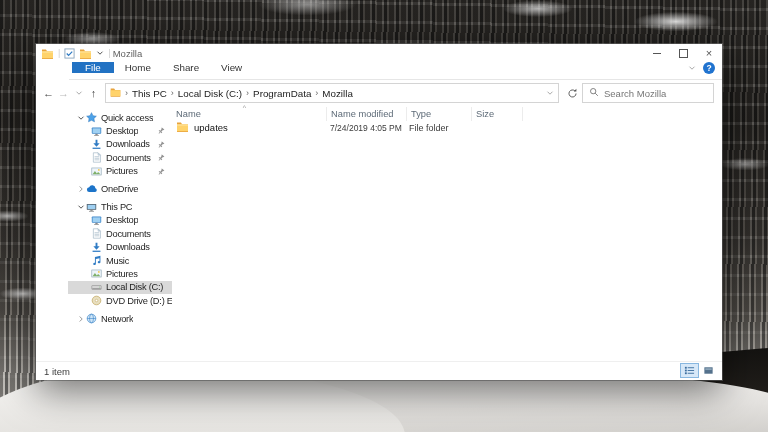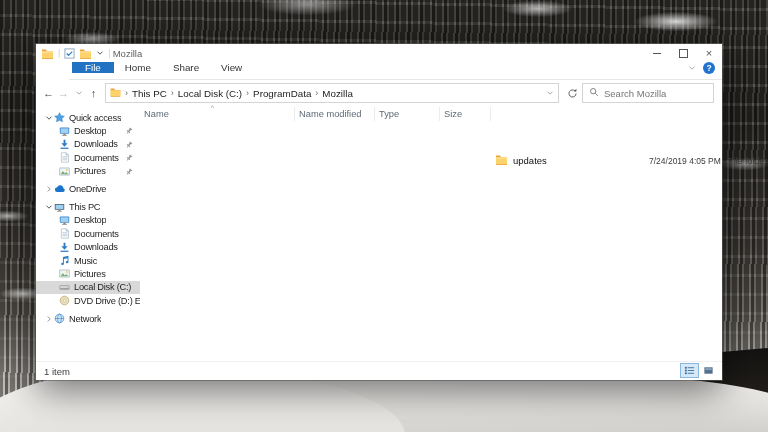--- a/index.html
+++ b/index.html
@@ -62,40 +62,40 @@
     padding:0 4px;margin:0 3px 0 4px;min-width:0;background:#fff;}
   .crumbs{display:flex;align-items:center;min-width:0;}
   .crumb-sep{color:#666;margin:0 4px;font-size:9px;}
   .crumb{color:#222;font-size:9.8px;white-space:nowrap;}
   .addr-chevron{margin-left:auto;display:flex;}
   .refresh-btn{width:20px;height:18px;display:flex;align-items:center;justify-content:center;}
   .searchbox{width:118px;height:18px;border:1px solid #d4d4d4;display:flex;align-items:center;
     gap:5px;padding:0 6px;background:#fff;}
   .search-ph{color:#767676;font-size:9.5px;white-space:nowrap;}
 
-  .main{flex:1;display:flex;min-height:0;}
+  .main{flex:1;display:flex;min-height:0;padding-left:32px;}
   .sidebar{width:104px;padding-top:5px;flex:0 0 auto;overflow:hidden;}
   .side-item{height:13.4px;display:flex;align-items:center;padding-left:9px;position:relative;}
   .side-item.child{padding-left:14px;}
   .side-item.gap{margin-top:4.5px;}
   .side-item.selected{background:#d9d9d9;}
   .chev{width:9px;display:flex;align-items:center;flex:0 0 auto;}
   .sicon{width:15px;display:flex;align-items:center;flex:0 0 auto;}
   .slabel{font-size:9.3px;letter-spacing:-.25px;color:#1f1f1f;white-space:nowrap;overflow:hidden;}
   .pin{position:absolute;right:7px;top:2px;}
 
-  .filearea{flex:1;display:flex;flex-direction:row;min-width:0;}
+  .filearea{flex:1;display:flex;flex-direction:column;min-width:0;}
   .colheaders{height:14px;display:flex;align-items:stretch;color:#5d6a77;font-size:9.3px;flex:0 0 auto;margin-top:1px;}
   .hc{position:relative;display:flex;align-items:center;padding-left:4px;border-right:1px solid #ececec;}
   .hc-name{width:150px;}
   .hc-date{width:75px;}
   .hc-type{width:60px;}
   .hc-size{width:46px;}
   .sort-caret{position:absolute;top:-3px;left:46%;color:#9a9a9a;font-size:7px;line-height:1;}
-  .filerows{flex:1;margin-top:48px;}
+  .filerows{flex:1;}
   .frow{height:13px;display:flex;align-items:center;}
   .fc{padding-left:4px;white-space:nowrap;overflow:hidden;}
   .fc-name{width:150px;display:flex;align-items:center;gap:5px;color:#111;font-size:9.5px;}
   .fc-date{width:75px;color:#3c3c3c;font-size:8.5px;}
   .fc-type{width:60px;color:#3c3c3c;font-size:9px;}
   .fc-size{width:46px;color:#3c3c3c;font-size:9px;}
 
   .statusbar{height:18px;border-top:1px solid #efefef;display:flex;align-items:center;
     padding:0 4px 0 8px;flex:0 0 auto;}
   .status-text{font-size:9.5px;color:#3c3c3c;}

